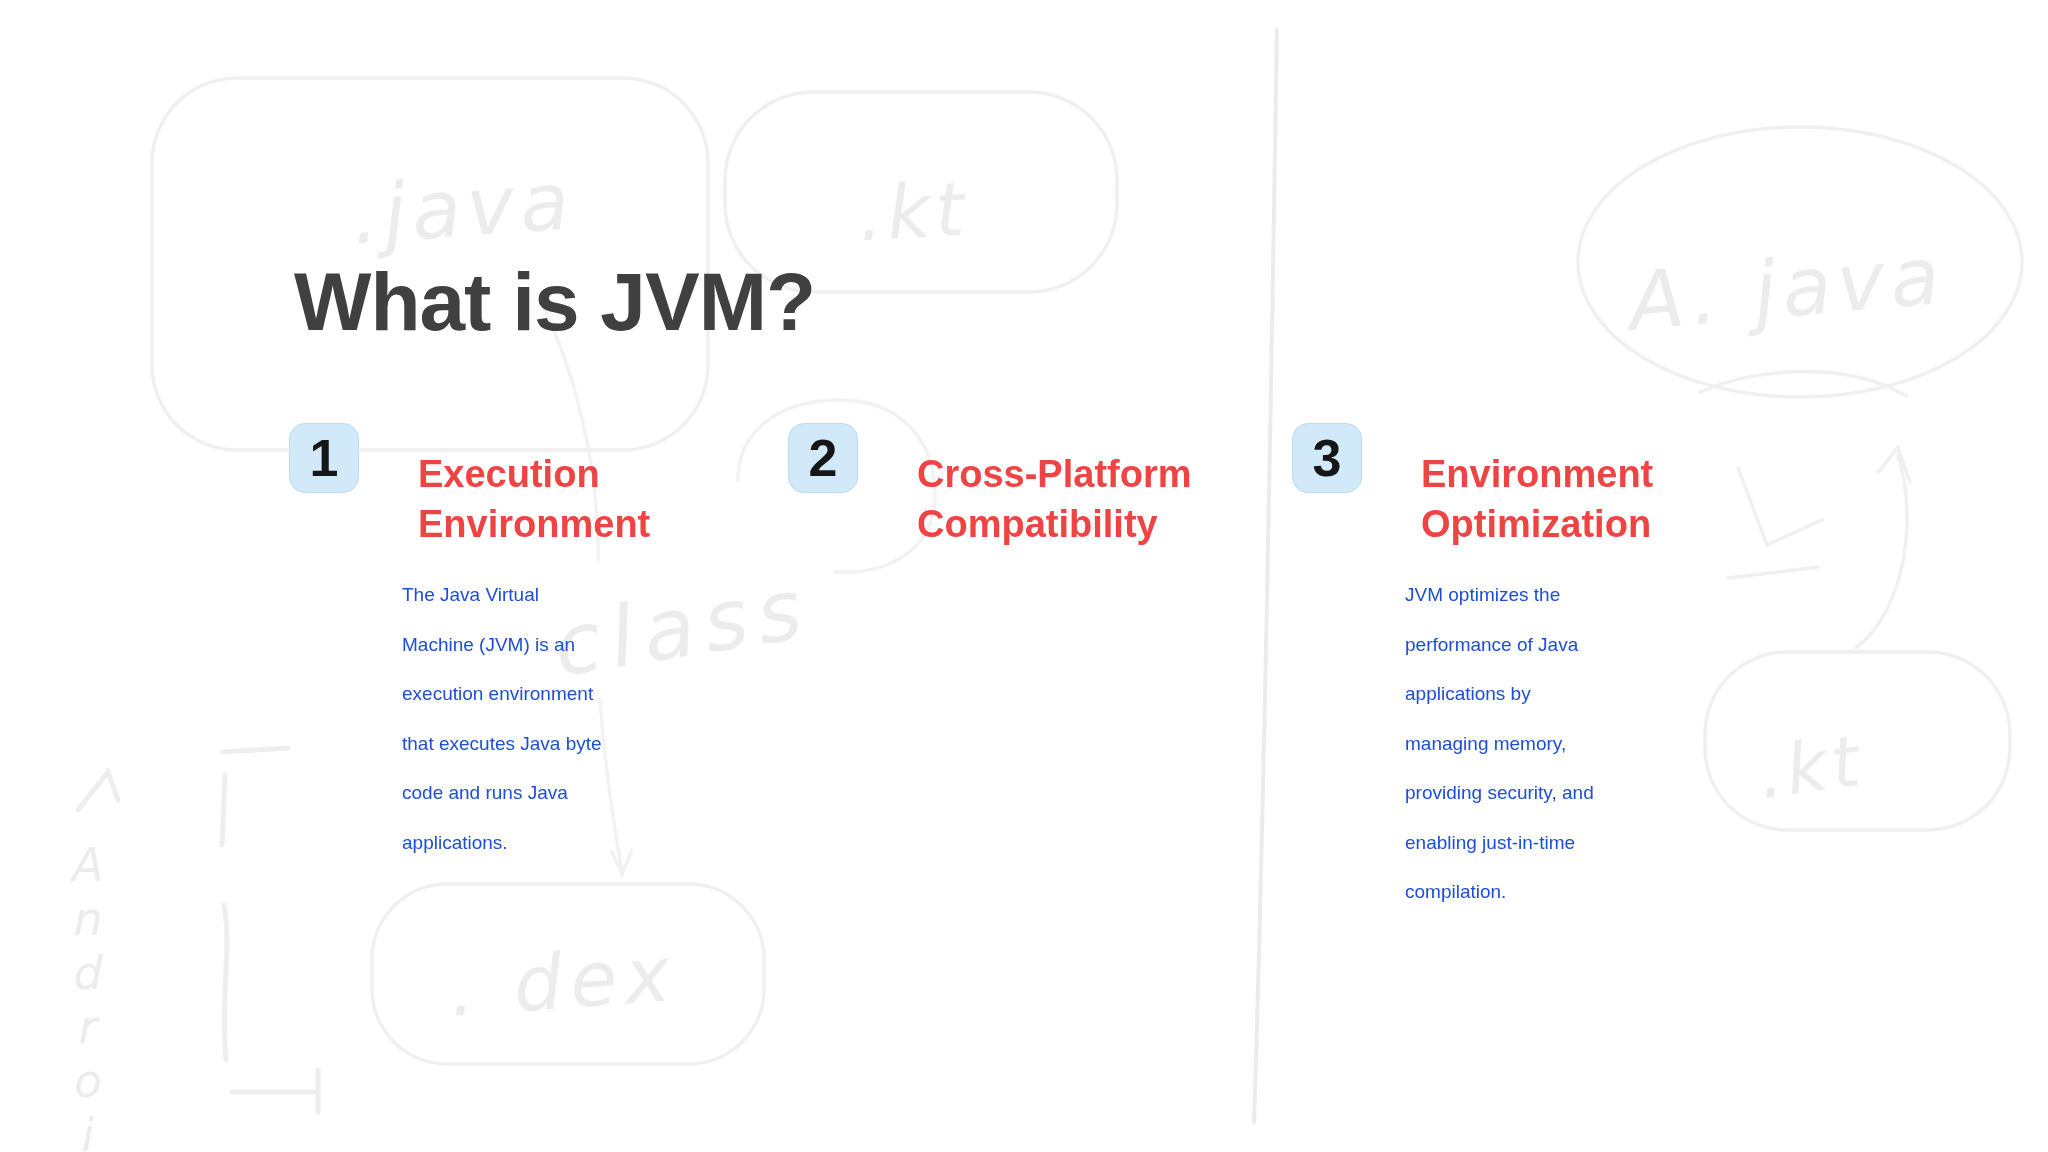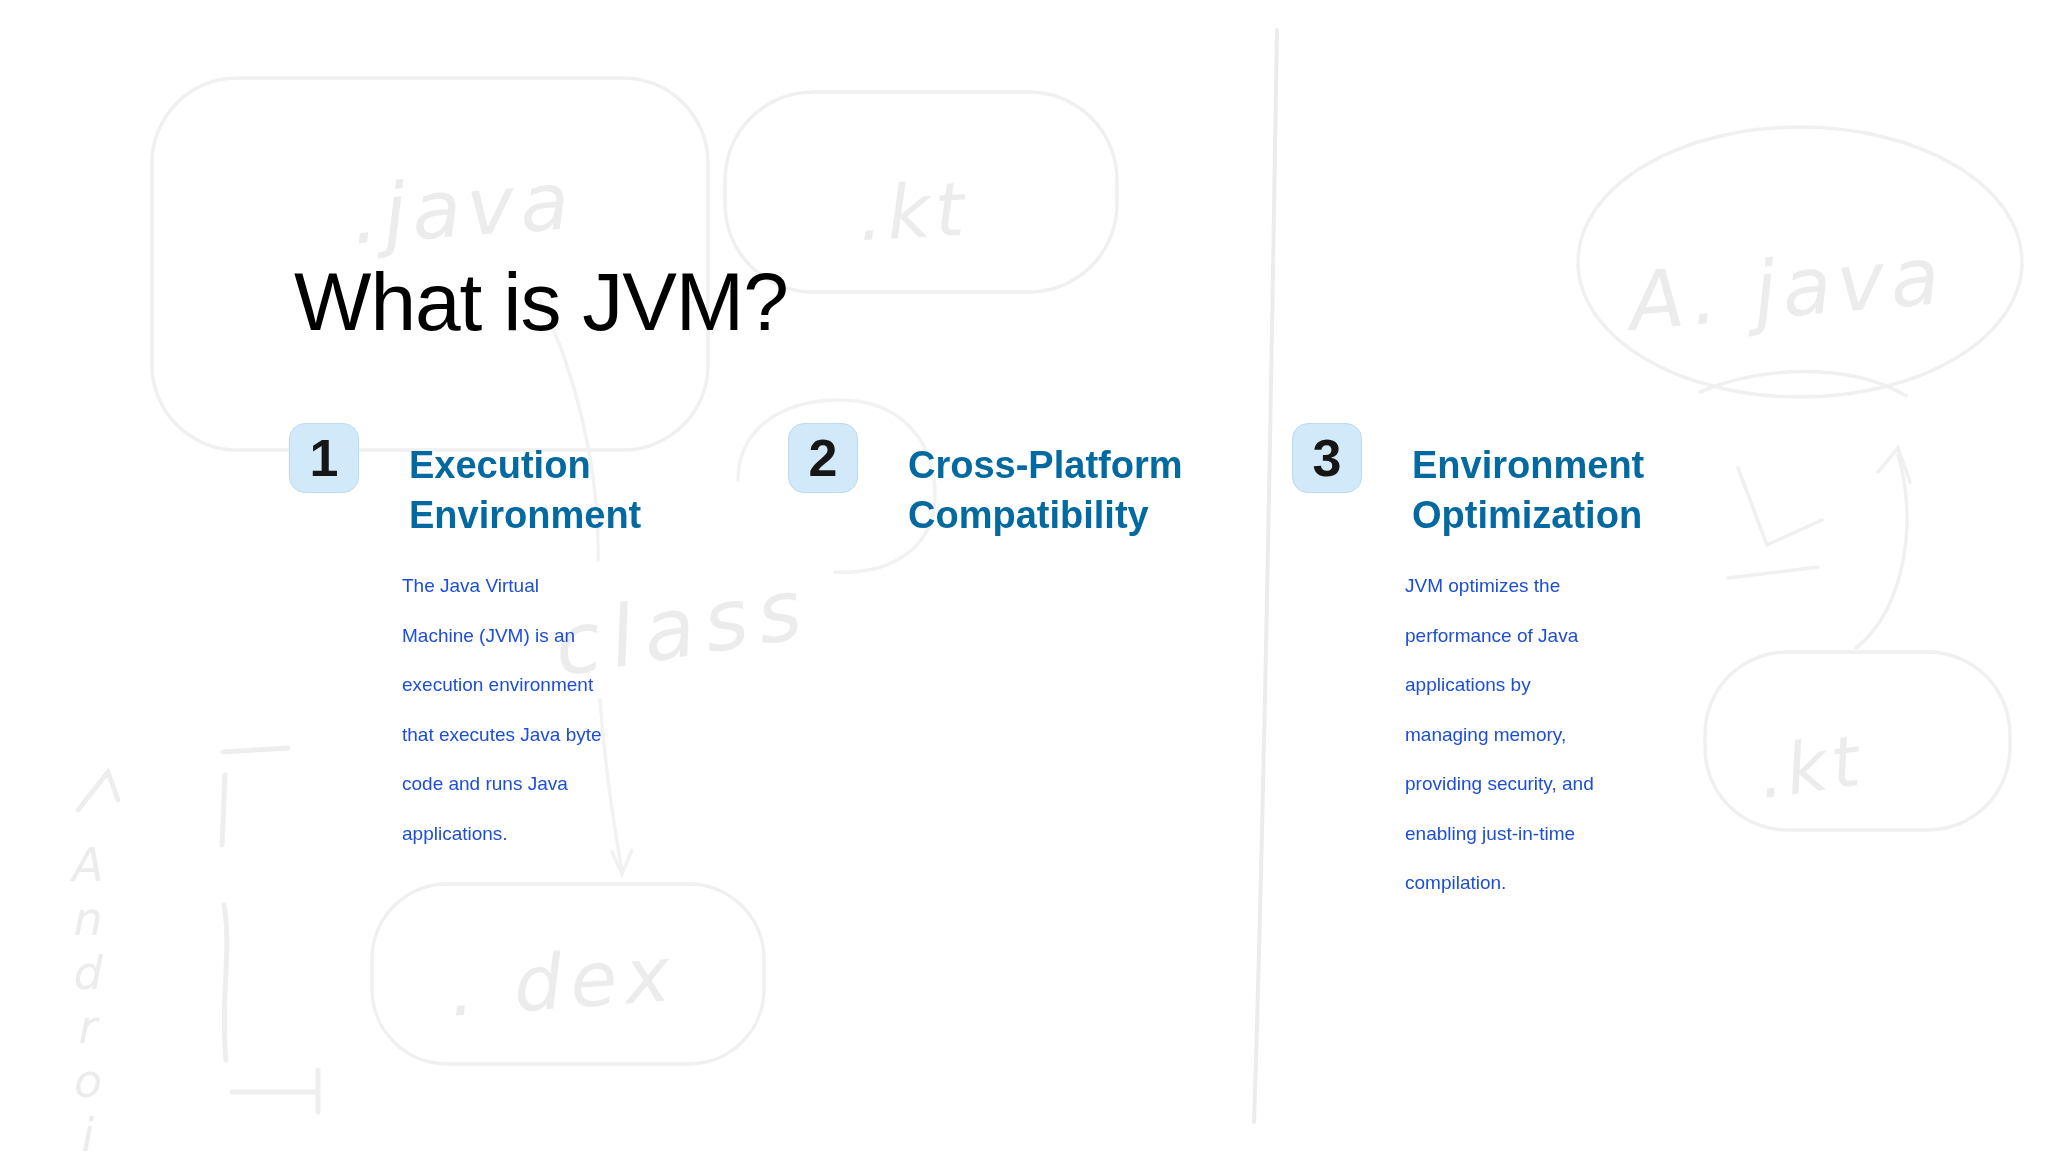--- a/index.html
+++ b/index.html
@@ -15,40 +15,40 @@
     pointer-events:none;
   }
   .sketch-label{
     font-family:"DejaVu Sans",sans-serif;
     font-style:italic;
     fill:#ececec;
   }
   .title{
     position:absolute;left:294px;top:255px;
     margin:0;
-    font-size:82px;line-height:1.15;font-weight:normal;
-    color:#000000;
+    font-size:82px;line-height:1.15;font-weight:bold;
+    color:#404040;
     letter-spacing:-1px;
     white-space:nowrap;
   }
   .point{position:absolute;top:423px;width:480px;height:540px;}
   .badge{
     position:absolute;left:0;top:0;
     width:70px;height:70px;box-sizing:border-box;
     background:#d2e9f9;
     border:1px solid #badbf0;
     border-radius:16px;
     display:flex;align-items:center;justify-content:center;
     font-size:52px;font-weight:bold;color:#161616;
   }
   .content{position:absolute;left:113px;top:10px;width:372px;}
   .content h3{
-    margin:7px;
+    margin:16px;
     font-size:38px;line-height:50px;font-weight:bold;
-    color:#0369a1;
+    color:#ef4444;
     white-space:pre-line;
   }
   .content p{
     margin:21px 0 0 0;
     font-size:19px;line-height:49.5px;
     color:#1d4ed8;
     white-space:pre-line;
   }
 </style>
 </head>

